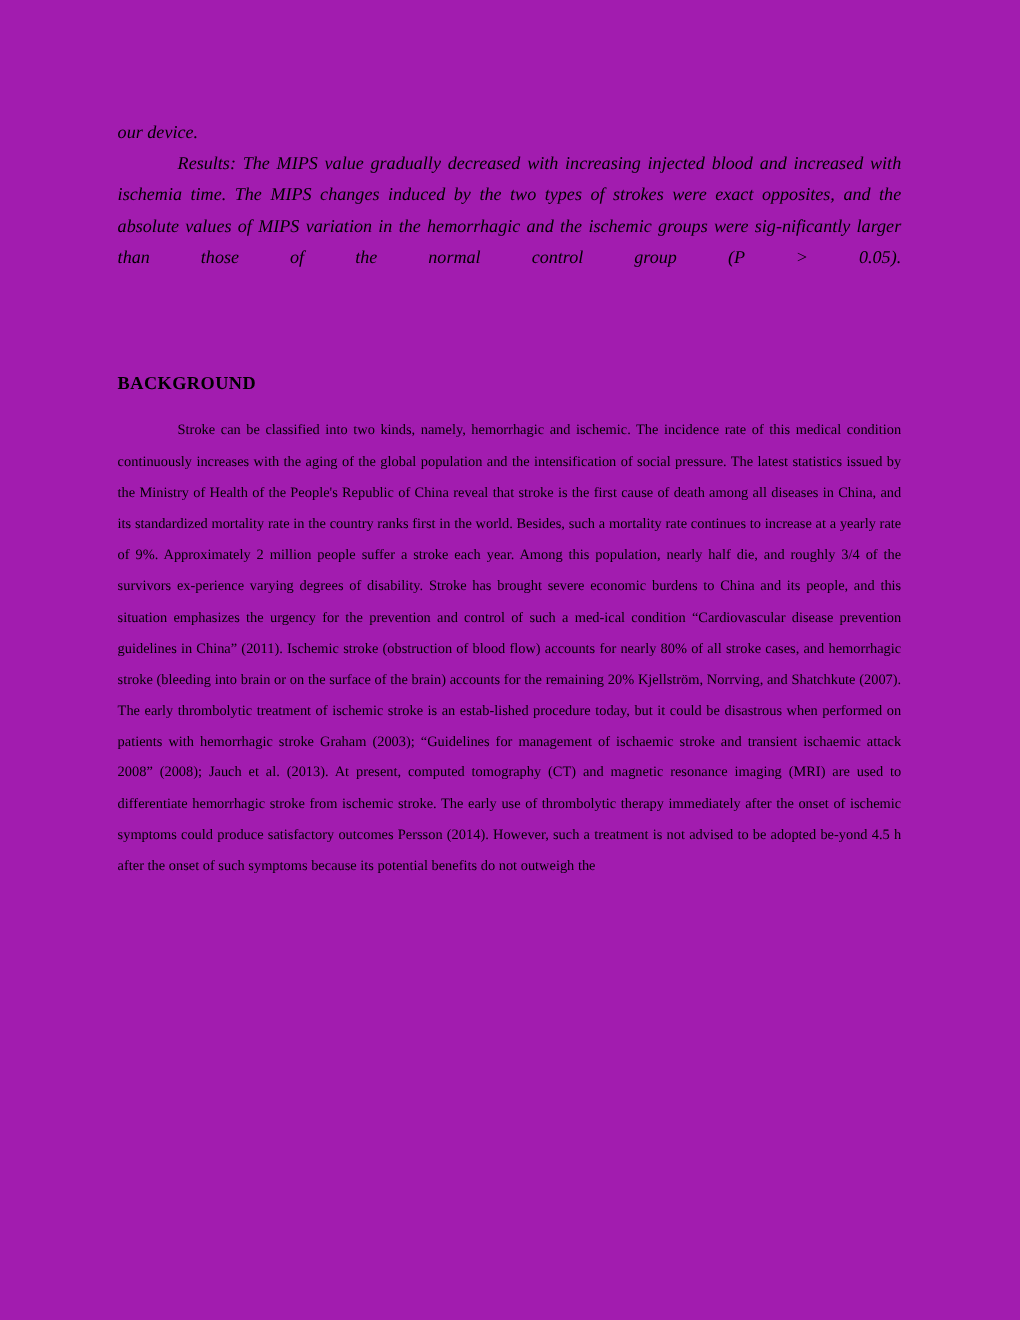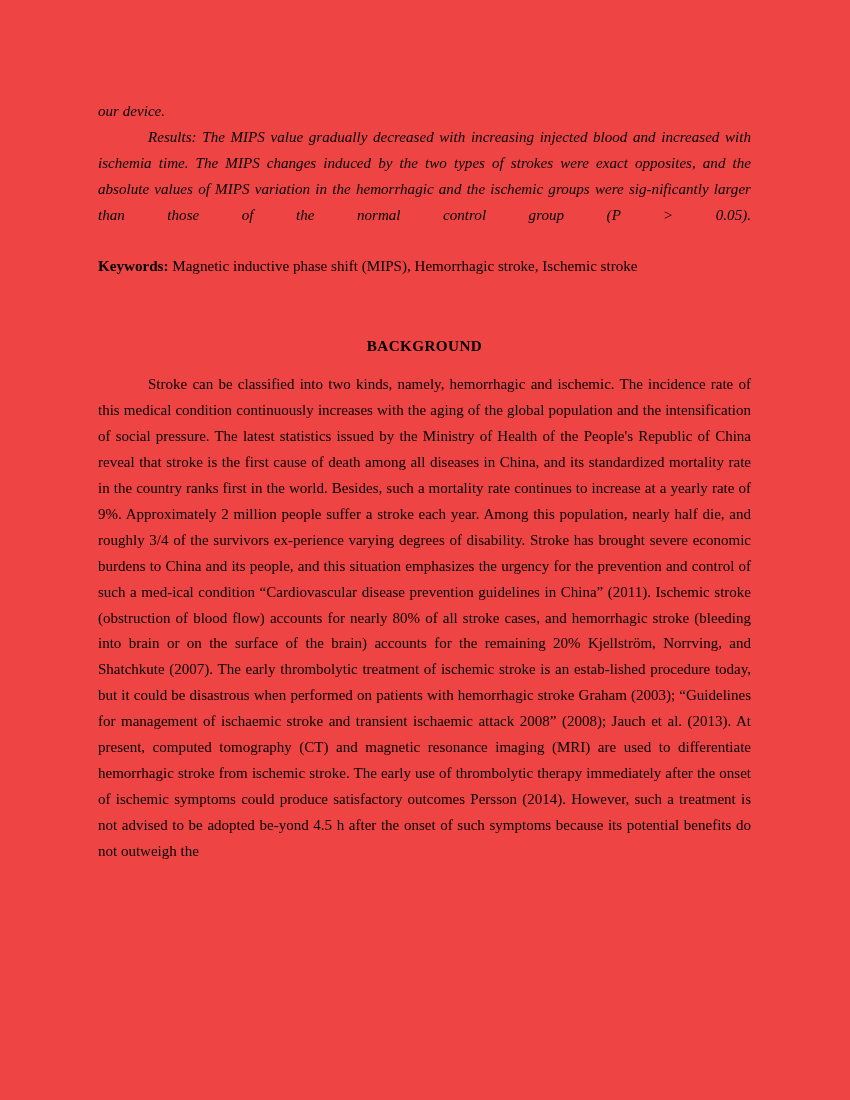--- a/index.html
+++ b/index.html
@@ -5,21 +5,21 @@
 <style>
   html, body {
     margin: 0;
     padding: 0;
     background: #ffffff;
   }
   .page {
     position: relative;
     width: 850px;
     height: 1100px;
-    background: #ef4444;
+    background: #a21caf;
     margin: 0 auto;
     overflow: hidden;
     font-family: "Liberation Serif", "DejaVu Serif", serif;
     color: #000000;
   }
   .content {
     position: absolute;
     left: 98px;
     top: 99px;
     width: 653px;
@@ -55,30 +55,30 @@
     font-style: normal;
   }
   .keywords .kw-label {
     font-weight: bold;
   }
 
   
   .section-heading {
     font-size: 15.2px;
     font-weight: bold;
-    text-align: center;
+    text-align: left;
     letter-spacing: 0.4px;
     margin: 0;
     padding-top: 57px;
     padding-bottom: 17px;
   }
 
   
   .body-para {
-    font-size: 15px;
+    font-size: 12px;
     line-height: 25.9px;
     text-align: justify;
     text-justify: inter-word;
     text-indent: 50px;
     margin: 0;
     hyphens: manual;
   }
   .body-para::after {
     content: "";
     display: inline-block;
@@ -91,23 +91,19 @@
 
 <div class="page">
   <div class="content">
 
     <p class="abs-para noStretch">our device.</p>
 
     <p class="abs-para indent">Results: The MIPS value gradually decreased with increasing injected blood and increased with ischemia time. The MIPS changes induced by the two types of strokes were exact opposites, and the absolute values of MIPS variation in the hemorrhagic and the ischemic groups were sig-nificantly larger than those of the normal control group (P &gt; 0.05).</p>
 
 
 
-    <p class="keywords">
-      <span class="kw-label">Keywords:</span>
-      <span>Magnetic inductive phase shift (MIPS), Hemorrhagic stroke, Ischemic stroke</span>
-    </p>
 
     <h2 class="section-heading">BACKGROUND</h2>
 
     <p class="body-para noStretch">Stroke can be classified into two kinds, namely, hemorrhagic and ischemic. The incidence rate of this medical condition continuously increases with the aging of the global population and the intensification of social pressure. The latest statistics issued by the Ministry of Health of the People's Republic of China reveal that stroke is the first cause of death among all diseases in China, and its standardized mortality rate in the country ranks first in the world. Besides, such a mortality rate continues to increase at a yearly rate of 9%. Approximately 2 million people suffer a stroke each year. Among this population, nearly half die, and roughly 3/4 of the survivors ex-perience varying degrees of disability. Stroke has brought severe economic burdens to China and its people, and this situation emphasizes the urgency for the prevention and control of such a med-ical condition “Cardiovascular disease prevention guidelines in China” (2011). Ischemic stroke (obstruction of blood flow) accounts for nearly 80% of all stroke cases, and hemorrhagic stroke (bleeding into brain or on the surface of the brain) accounts for the remaining 20% Kjellström, Norrving, and Shatchkute (2007). The early thrombolytic treatment of ischemic stroke is an estab-lished procedure today, but it could be disastrous when performed on patients with hemorrhagic stroke Graham (2003); “Guidelines for management of ischaemic stroke and transient ischaemic attack 2008” (2008); Jauch et al. (2013). At present, computed tomography (CT) and magnetic resonance imaging (MRI) are used to differentiate hemorrhagic stroke from ischemic stroke. The early use of thrombolytic therapy immediately after the onset of ischemic symptoms could produce satisfactory outcomes Persson (2014). However, such a treatment is not advised to be adopted be-yond 4.5 h after the onset of such symptoms because its potential benefits do not outweigh the</p>
 
   </div>
 </div>
 
 </body></html>

